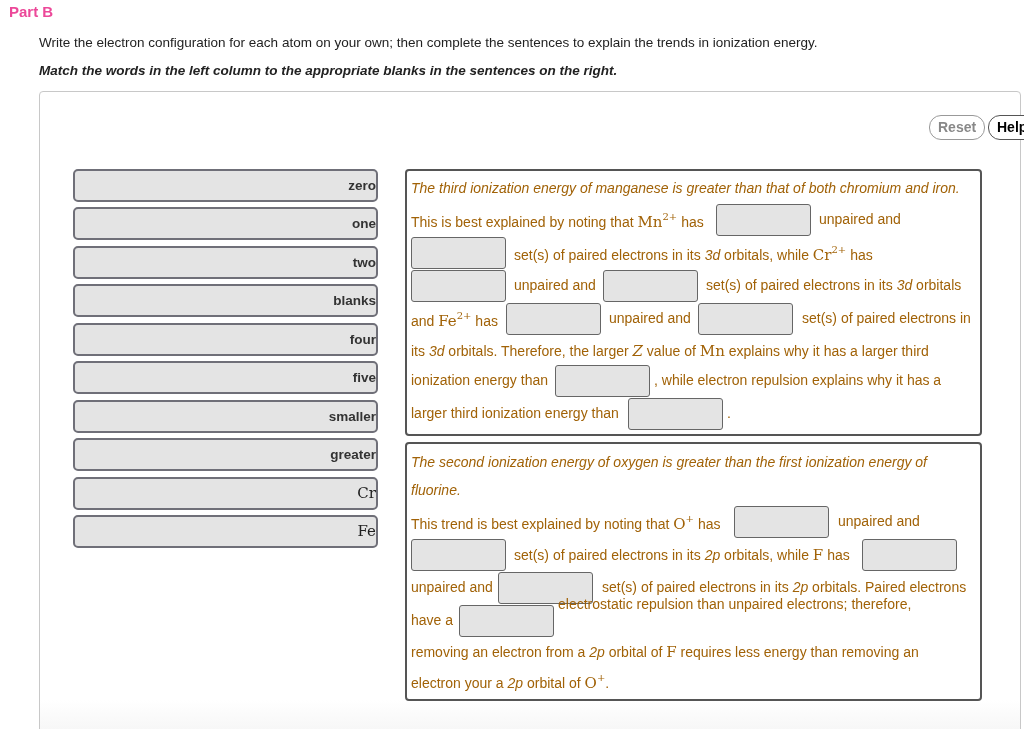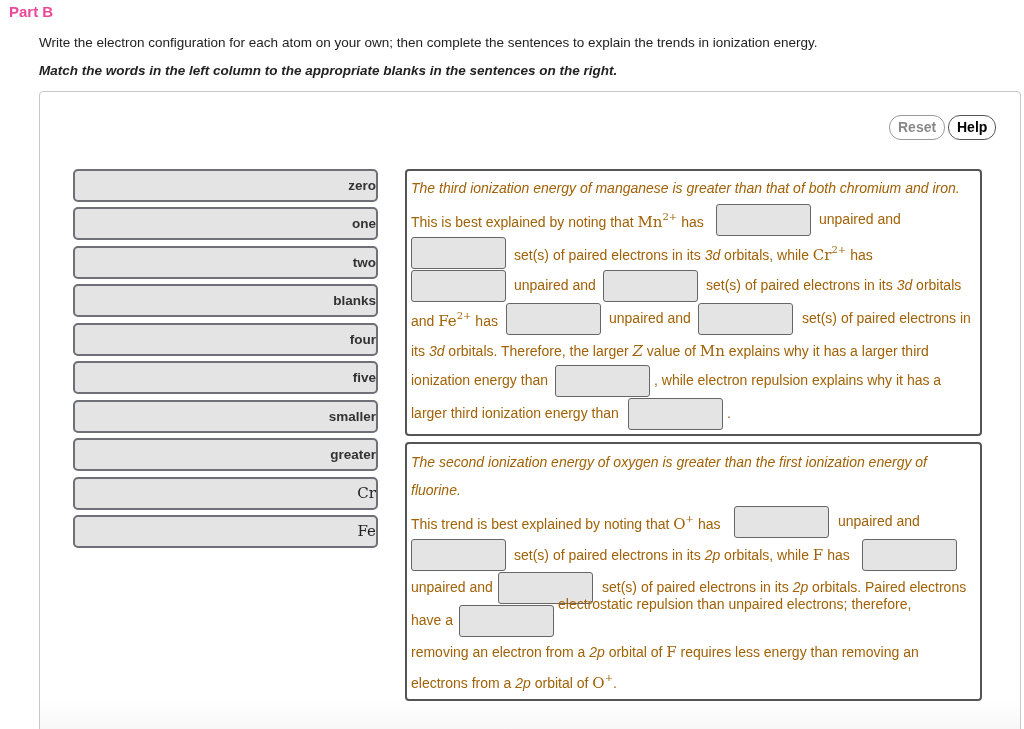--- a/index.html
+++ b/index.html
@@ -17,20 +17,21 @@
   .panel-fade {
     position: absolute; left: 40px; top: 700px; width: 980px; height: 40px;
     background: linear-gradient(#ffffff, #f4f4f4);
   }
 
   .tool-btn {
     position: absolute; top: 115px; height: 25px; padding: 0 8px;
     border: 1px solid #777; border-radius: 12px; background: #fff;
     font-size: 14px; font-weight: bold; line-height: 23px; cursor: pointer;
     font-family: "Liberation Sans", sans-serif;
+    margin-left: 40px;
   }
   .reset-btn { left: 889px; color: #888; border-color: #999; }
   .help-btn { left: 948px; color: #000000; border-color: #555; }
 
   .word-tile {
     position: absolute; left: 73px; width: 305px; height: 33px;
     border: 2px solid #6f6f78; border-radius: 5px; background: #e4e4e4;
     text-align: right; font-size: 13.5px; font-weight: bold; color: #333;
     line-height: 29px; cursor: grab;
   }
@@ -173,17 +174,17 @@
 
 <div class="txt" style="left:411px;top:643px">
   <span>removing an electron from a</span>
   <i>2p</i>
   <span>orbital of</span>
   <span class="m">F</span>
   <span>requires less energy than removing an</span>
 </div>
 
 <div class="txt" style="left:411px;top:672px">
-  <span>electrons from a</span>
+  <span>electron your a</span>
   <i>2p</i>
   <span>orbital of</span>
   <span class="m"><span>O</span><sup>+</sup></span><span>.</span>
 </div>
 
 </body></html>

